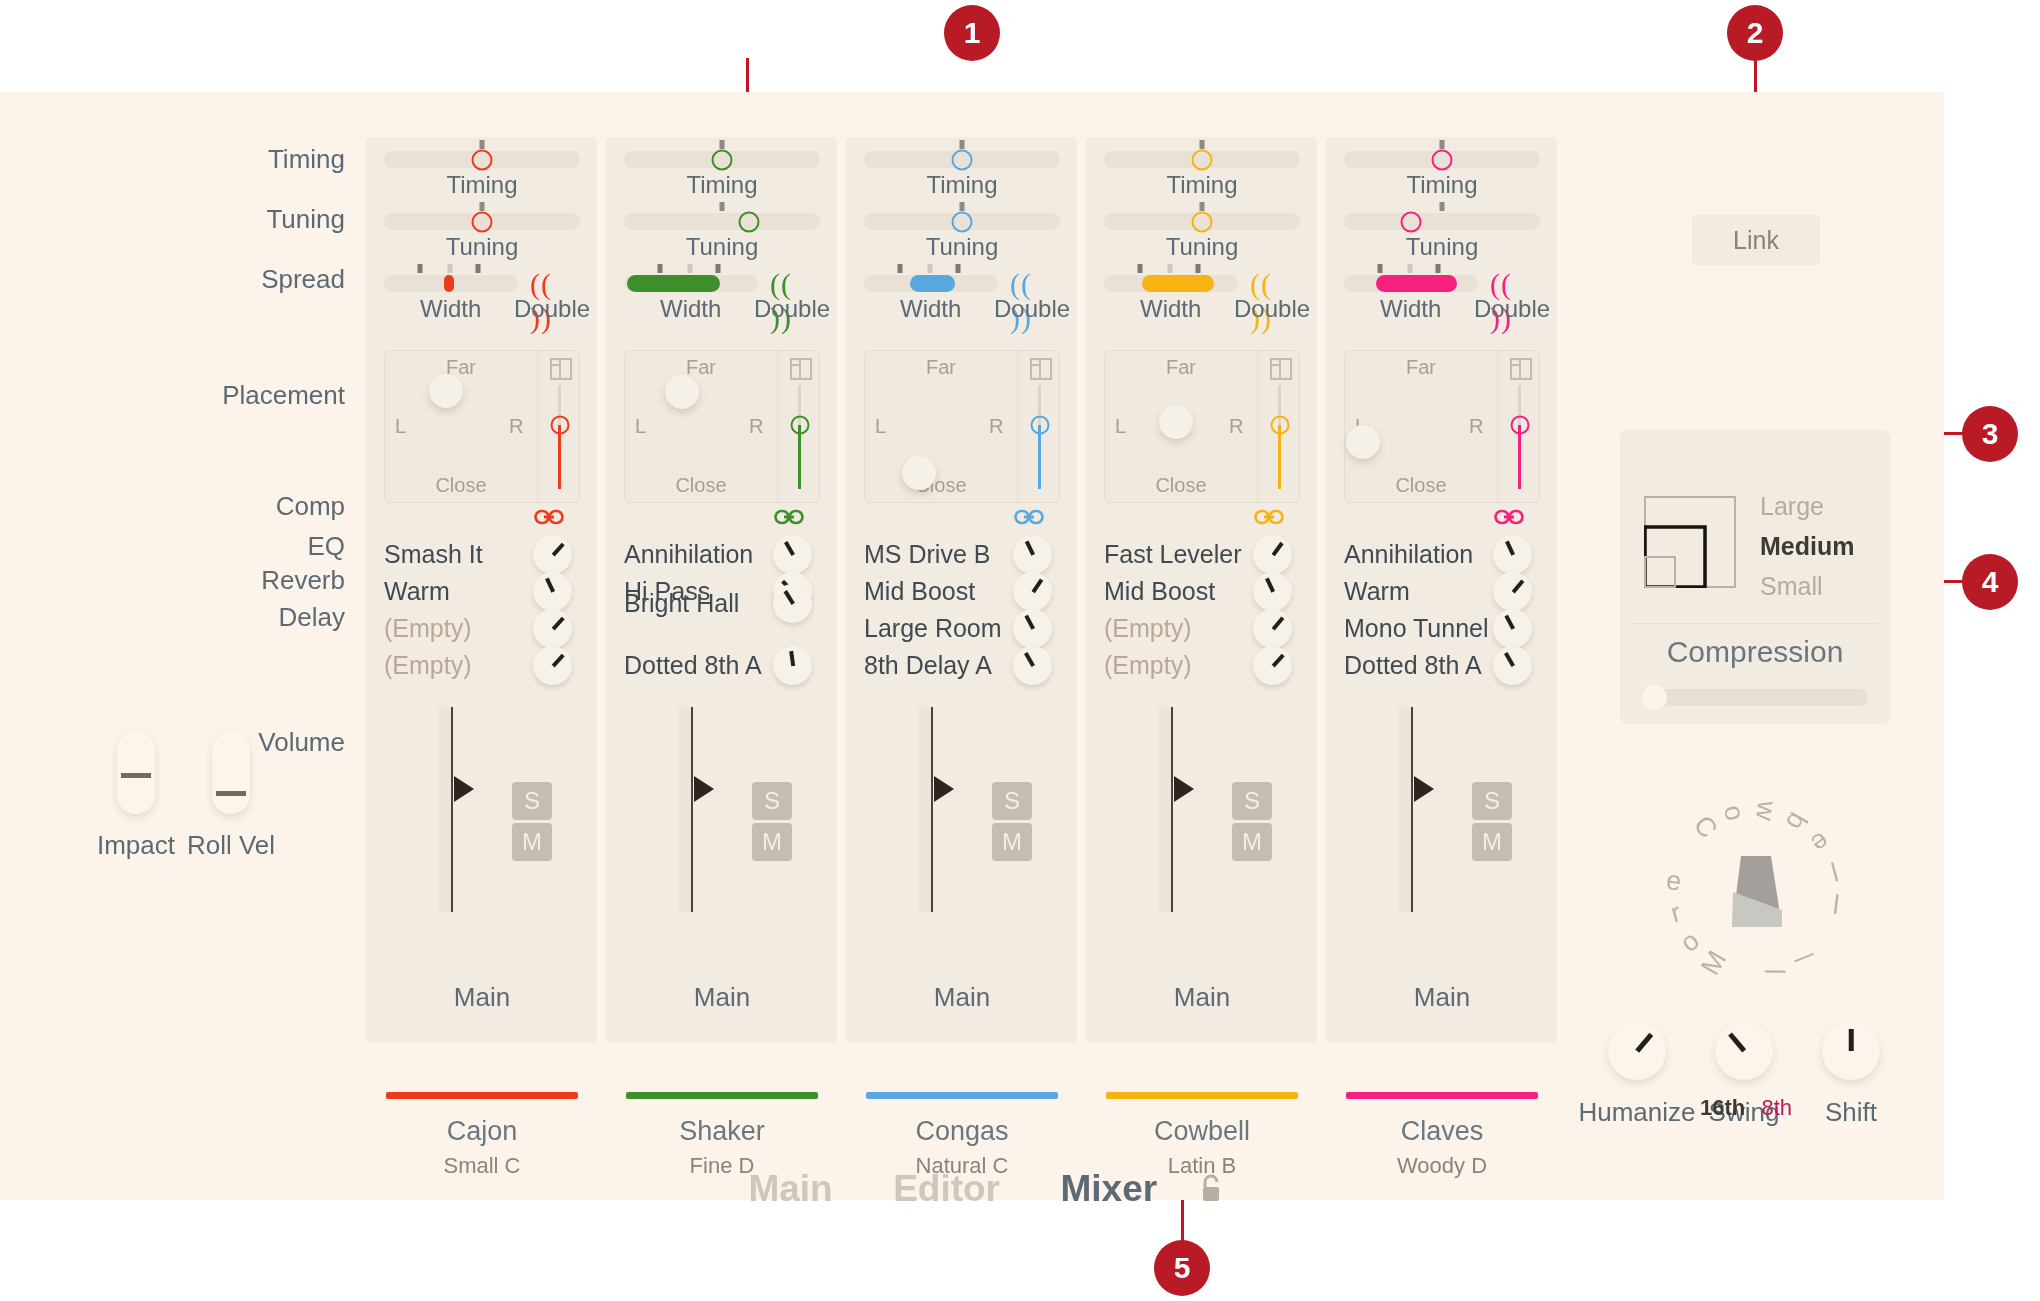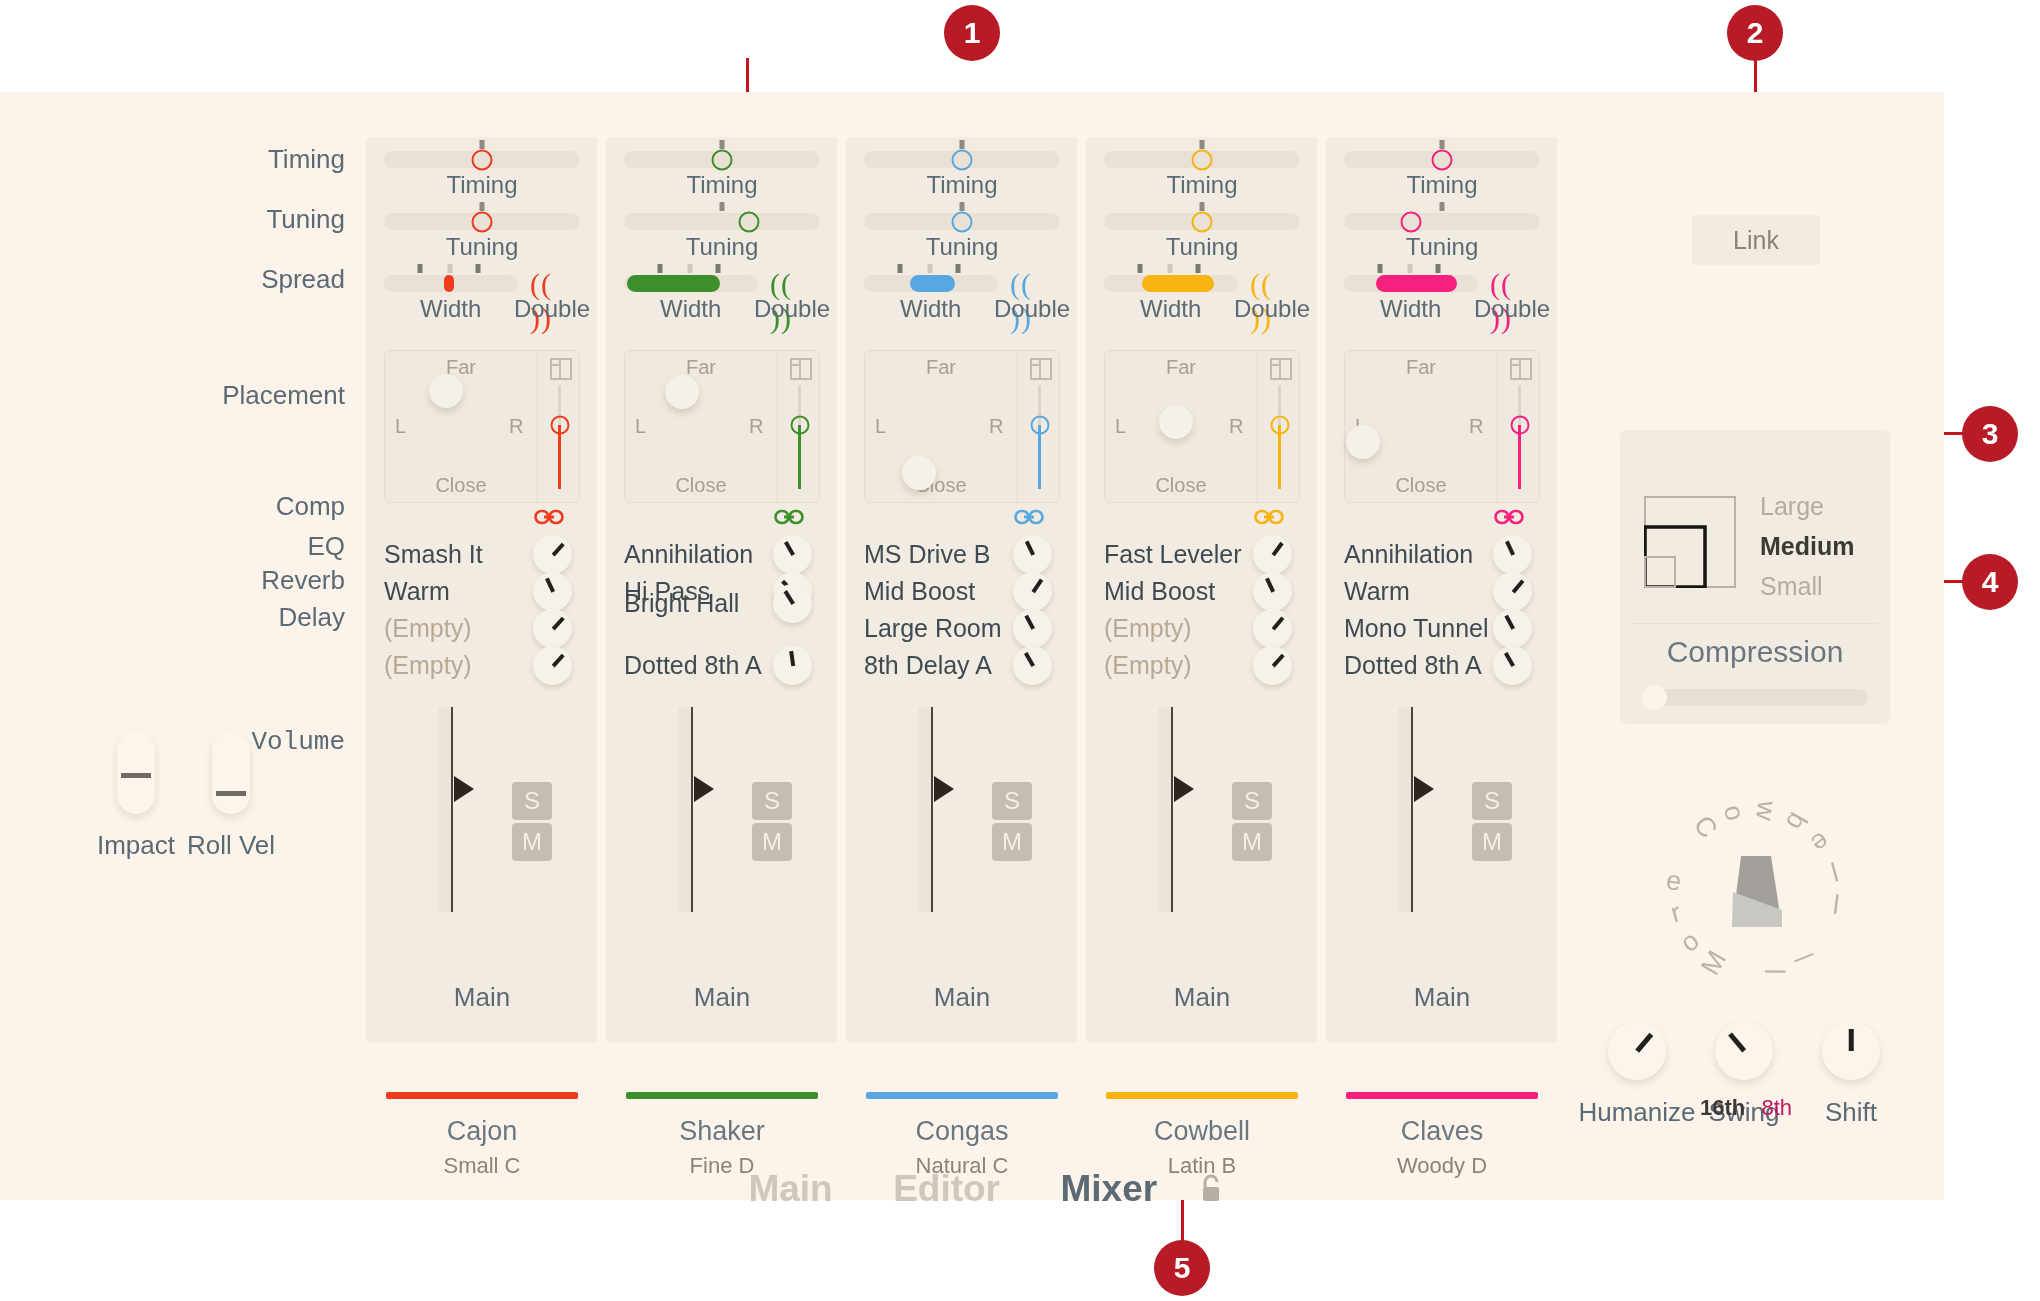--- a/index.html
+++ b/index.html
@@ -214,21 +214,21 @@
 
     <div class="labelcol">
       <div class="rowlabel" style="top:52px;">Timing</div>
       <div class="rowlabel" style="top:112px;">Tuning</div>
       <div class="rowlabel" style="top:172px;">Spread</div>
       <div class="rowlabel" style="top:288px;">Placement</div>
       <div class="rowlabel" style="top:399px;">Comp</div>
       <div class="rowlabel" style="top:439px;">EQ</div>
       <div class="rowlabel" style="top:473px;">Reverb</div>
       <div class="rowlabel" style="top:510px;">Delay</div>
-      <div class="rowlabel" style="top:635px;font-family:Liberation Mono, monospace;">Volume</div>
+      <div class="rowlabel" style="top:635px;">Volume</div>
     </div>
 
     <div class="strips" id="strips">
         <div class="strip" style="left: 0px;">
           <div class="slrow" style="top:14px;">
       <div class="track">
         <div class="tick" style="left:50%"></div>
         <div class="ring" style="left:50%;border-color:#ee3b1e"></div>
       </div>
       <div class="slcap">Timing</div>

